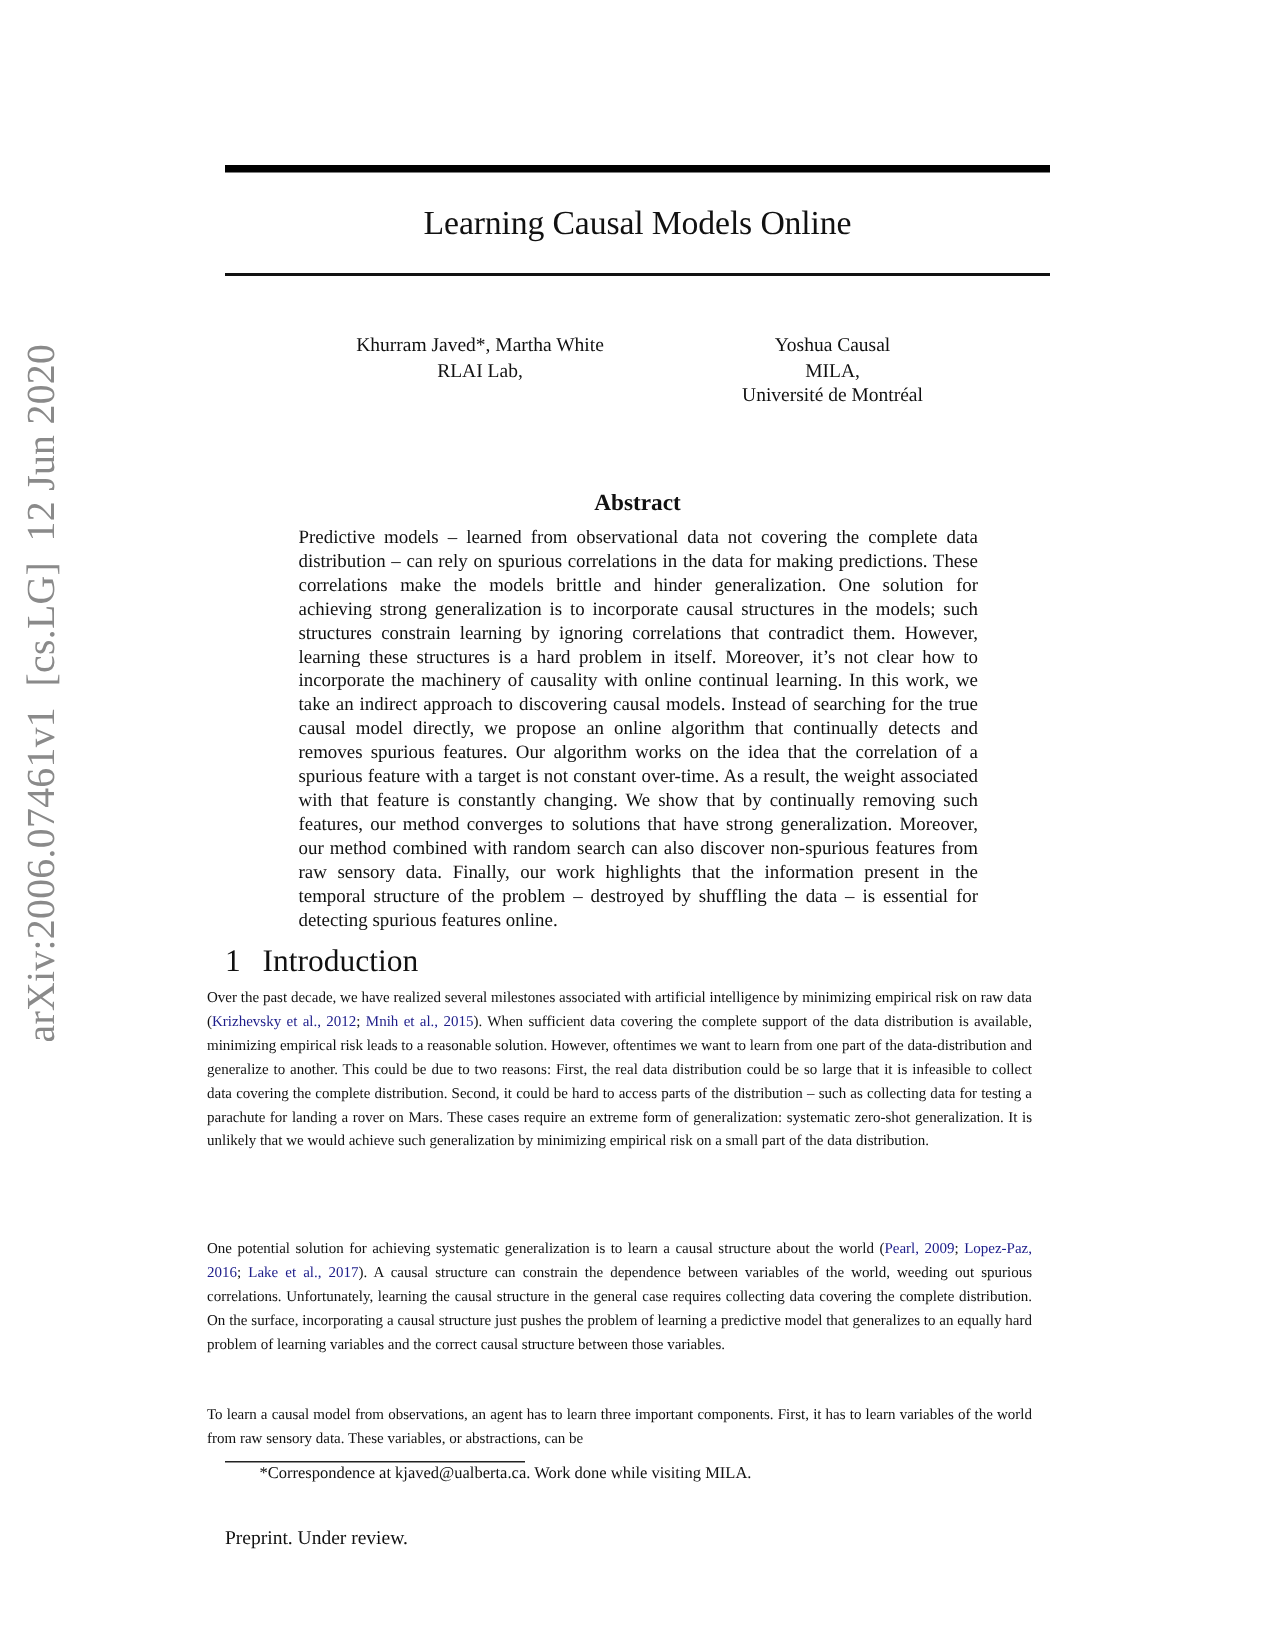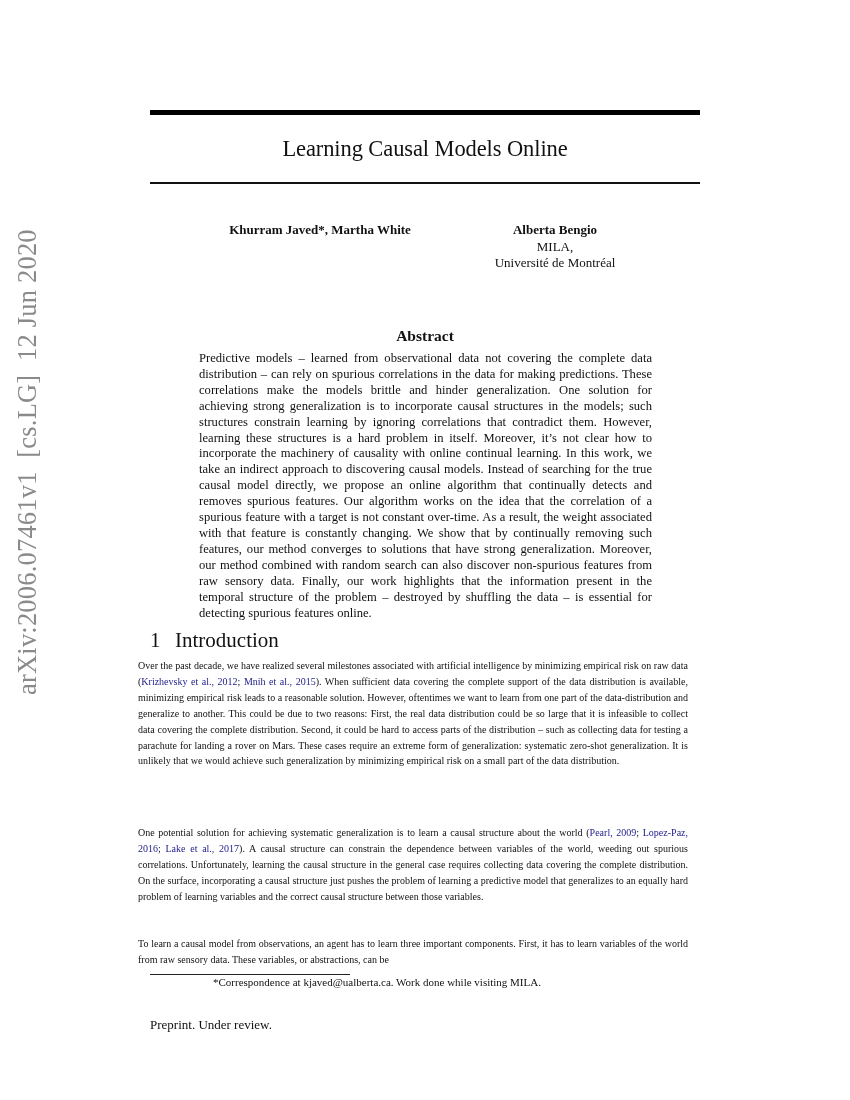--- a/index.html
+++ b/index.html
@@ -3,55 +3,56 @@
 <meta charset="utf-8">
 <style>
   html, body { margin: 0; padding: 0; background: #ffffff; }
   body { width: 850px; height: 1100px; position: relative; overflow: hidden;
          font-family: "Liberation Serif", "DejaVu Serif", serif; color: #111; }
   .rule-top { position: absolute; left: 150px; top: 110px; width: 550px; height: 5px; background: #000; }
   .rule-mid { position: absolute; left: 150px; top: 182px; width: 550px; height: 1.5px; background: #111; }
   .title { position: absolute; left: 150px; top: 136px; width: 550px; text-align: center;
            font-weight: normal; font-size: 22.5px; letter-spacing: -0.1px; }
   .authors { position: absolute; top: 222px; text-align: center; font-size: 13px; line-height: 16.5px; }
-  .authors .name { font-weight: bold; }
+  .authors .name { font-weight: normal; }
   .author-a { left: 205px; width: 230px; }
   .author-b { left: 470px; width: 170px; }
   .abstract-head { position: absolute; left: 150px; top: 307px; width: 550px; text-align: center;
                    font-weight: bold; font-size: 15.5px; margin-top: 20px; }
   .abstract { position: absolute; left: 199px; top: 351px; width: 453px; font-size: 12.6px;
               line-height: 15.9px; text-align: justify; }
   .section-head { position: absolute; left: 150px; top: 628px; font-weight: normal; font-size: 21px; }
   .section-head .num { display: inline-block; width: 25px; }
   .body { position: absolute; left: 138px; width: 550px; font-size: 10px; line-height: 15.9px;
           text-align: justify; }
   .p1 { top: 658px; }
   .p2 { top: 825px; }
   .p3 { top: 936px; }
   .cite { color: #1c1c8a; }
   .fn-rule { position: absolute; left: 150px; top: 974px; width: 200px; height: 1px; background: #222; }
-  .footnote { position: absolute; left: 173px; top: 976px; font-size: 11px; margin-left: 40px; }
+  .footnote { position: absolute; left: 173px; top: 976px; font-size: 11px; }
   .preprint { position: absolute; left: 150px; top: 1017px; font-size: 13px; }
   .arxiv { position: absolute; left: 12px; top: 695px; transform-origin: 0 0; transform: rotate(-90deg);
            font-size: 26.5px; color: #8a8a8a; white-space: pre; letter-spacing: 0.2px; }
 </style>
 </head>
 <body>
 
 <div class="arxiv">arXiv:2006.07461v1  [cs.LG]  12 Jun 2020</div>
 
 <div class="rule-top"></div>
 <div class="title">Learning Causal Models Online</div>
 <div class="rule-mid"></div>
 
 <div class="authors author-a">
   <div class="name">Khurram Javed*, Martha White</div>
+  <div>RLAI Lab,</div>
 </div>
 <div class="authors author-b">
-  <div class="name">Alberta Bengio</div>
+  <div class="name">Yoshua Causal</div>
   <div>MILA,</div>
   <div>Université de Montréal</div>
 </div>
 
 <div class="abstract-head">Abstract</div>
 <div class="abstract">Predictive models – learned from observational data not covering the complete data distribution – can rely on spurious correlations in the data for making predictions. These correlations make the models brittle and hinder generalization. One solution for achieving strong generalization is to incorporate causal structures in the models; such structures constrain learning by ignoring correlations that contradict them. However, learning these structures is a hard problem in itself. Moreover, it’s not clear how to incorporate the machinery of causality with online continual learning. In this work, we take an indirect approach to discovering causal models. Instead of searching for the true causal model directly, we propose an online algorithm that continually detects and removes spurious features. Our algorithm works on the idea that the correlation of a spurious feature with a target is not constant over-time. As a result, the weight associated with that feature is constantly changing. We show that by continually removing such features, our method converges to solutions that have strong generalization. Moreover, our method combined with random search can also discover non-spurious features from raw sensory data. Finally, our work highlights that the information present in the temporal structure of the problem – destroyed by shuffling the data – is essential for detecting spurious features online.</div>
 
 <div class="section-head">
   <span class="num">1</span><span>Introduction</span>
 </div>

